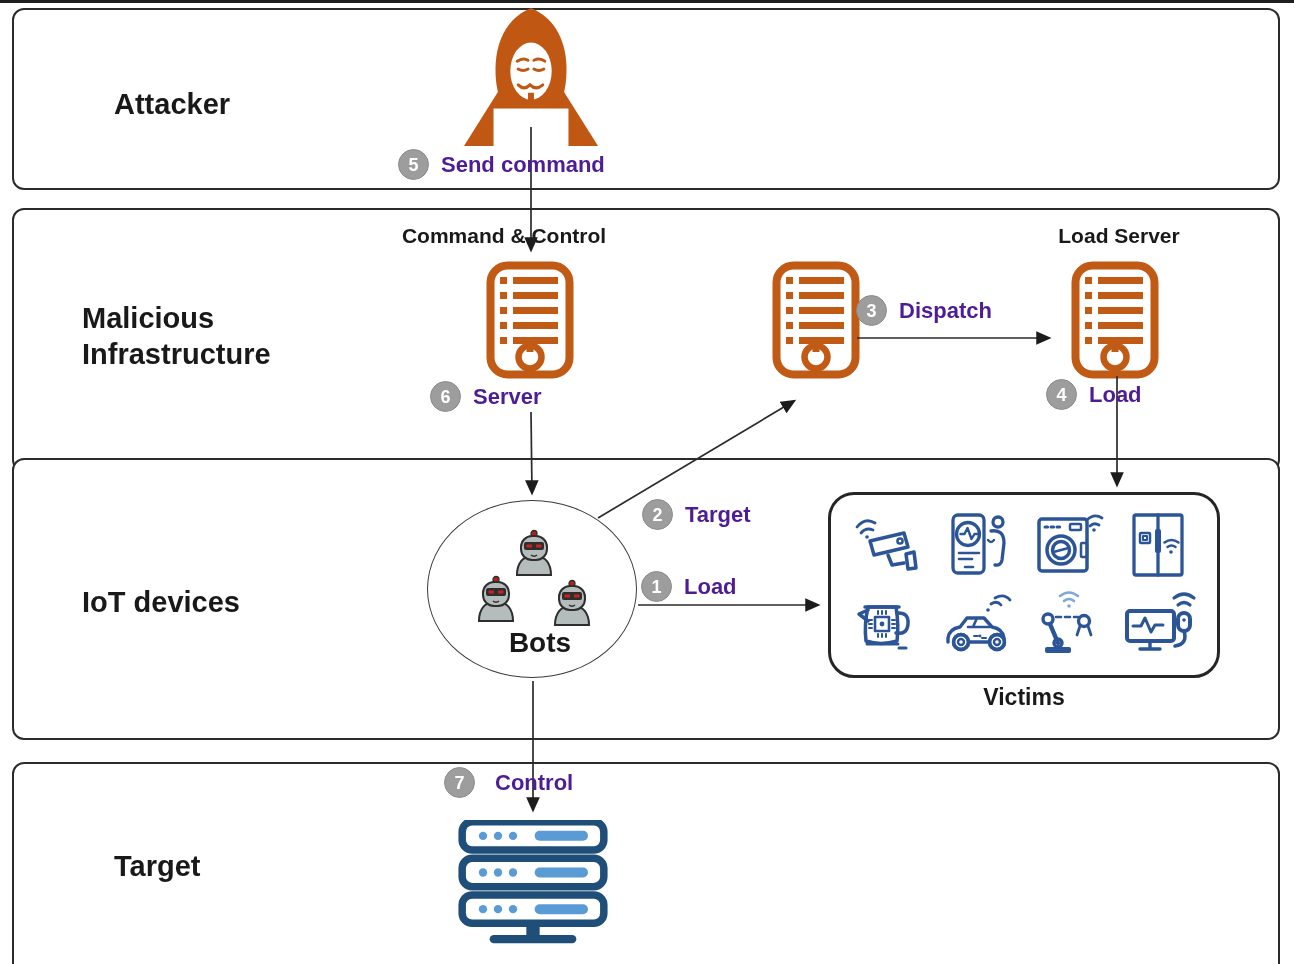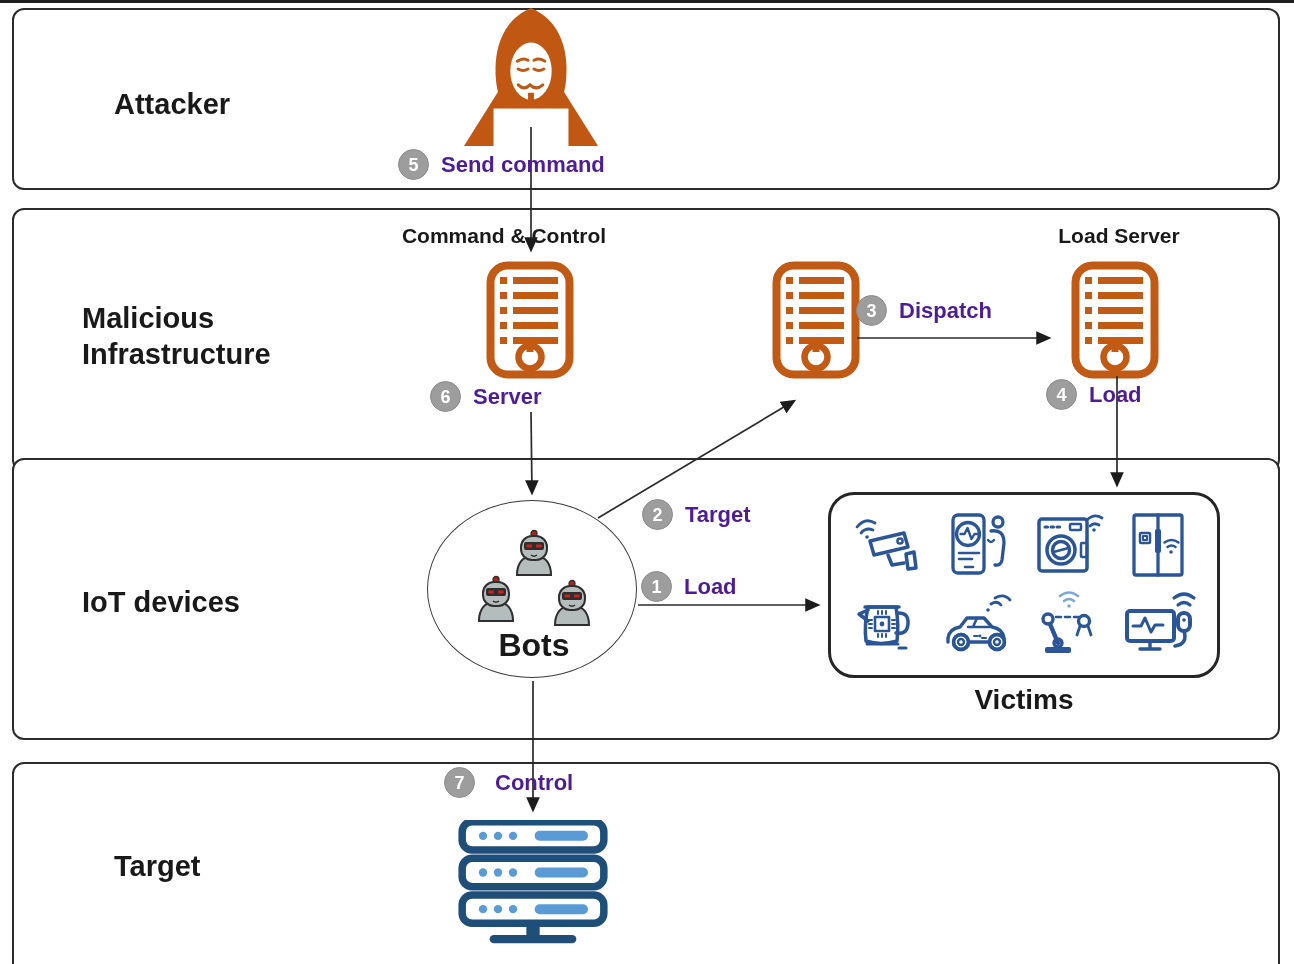--- a/index.html
+++ b/index.html
@@ -20,28 +20,28 @@
   .lbl-target{left:100px;top:84px;}
   .node-label{position:absolute;width:300px;text-align:center;font-size:21px;font-weight:600;color:#191919;}
   .icon-abs{position:absolute;}
   .step{position:absolute;display:flex;align-items:center;gap:12px;z-index:6;}
   .step-num{width:31px;height:31px;border-radius:50%;background:#9d9d9d;border:1px solid #8c8c8c;
             color:#ffffff;font-size:18px;font-weight:bold;text-align:center;line-height:31px;box-sizing:border-box;}
   .step-label{font-size:22px;font-weight:600;color:#4c1d95;}
   .bots-circle{position:absolute;left:427px;top:500px;width:210px;height:178px;border:1.6px solid #3a3a3a;
                border-radius:50%;background:#ffffff;box-sizing:border-box;z-index:3;}
   .bots-circle svg{position:absolute;}
-  .bots-label{position:absolute;left:2px;top:126px;width:100%;text-align:center;
-              font-size:32px;font-weight:600;color:#191919;}
+  .bots-label{position:absolute;left:8px;top:126px;width:100%;text-align:center;
+              font-size:28px;font-weight:600;color:#191919;}
   .victims-box{position:absolute;left:828px;top:492px;width:392px;height:186px;border:3px solid #262626;
                border-radius:26px;background:#ffffff;box-sizing:border-box;z-index:3;
                display:grid;grid-template-columns:repeat(4,1fr);align-items:center;justify-items:center;
                padding:10px 12px;}
   .victims-label{position:absolute;left:828px;top:684px;width:392px;text-align:center;
-                 font-size:28px;font-weight:600;color:#191919;}
+                 font-size:23px;font-weight:600;color:#191919;}
   .dev{display:flex;align-items:center;justify-content:center;}
   .arrows{position:absolute;left:0;top:0;z-index:5;pointer-events:none;}
   .z3{z-index:3;}
 </style>
 </head>
 <body>
 
 <div class="canvas">
   <div class="top-edge"></div>
 

